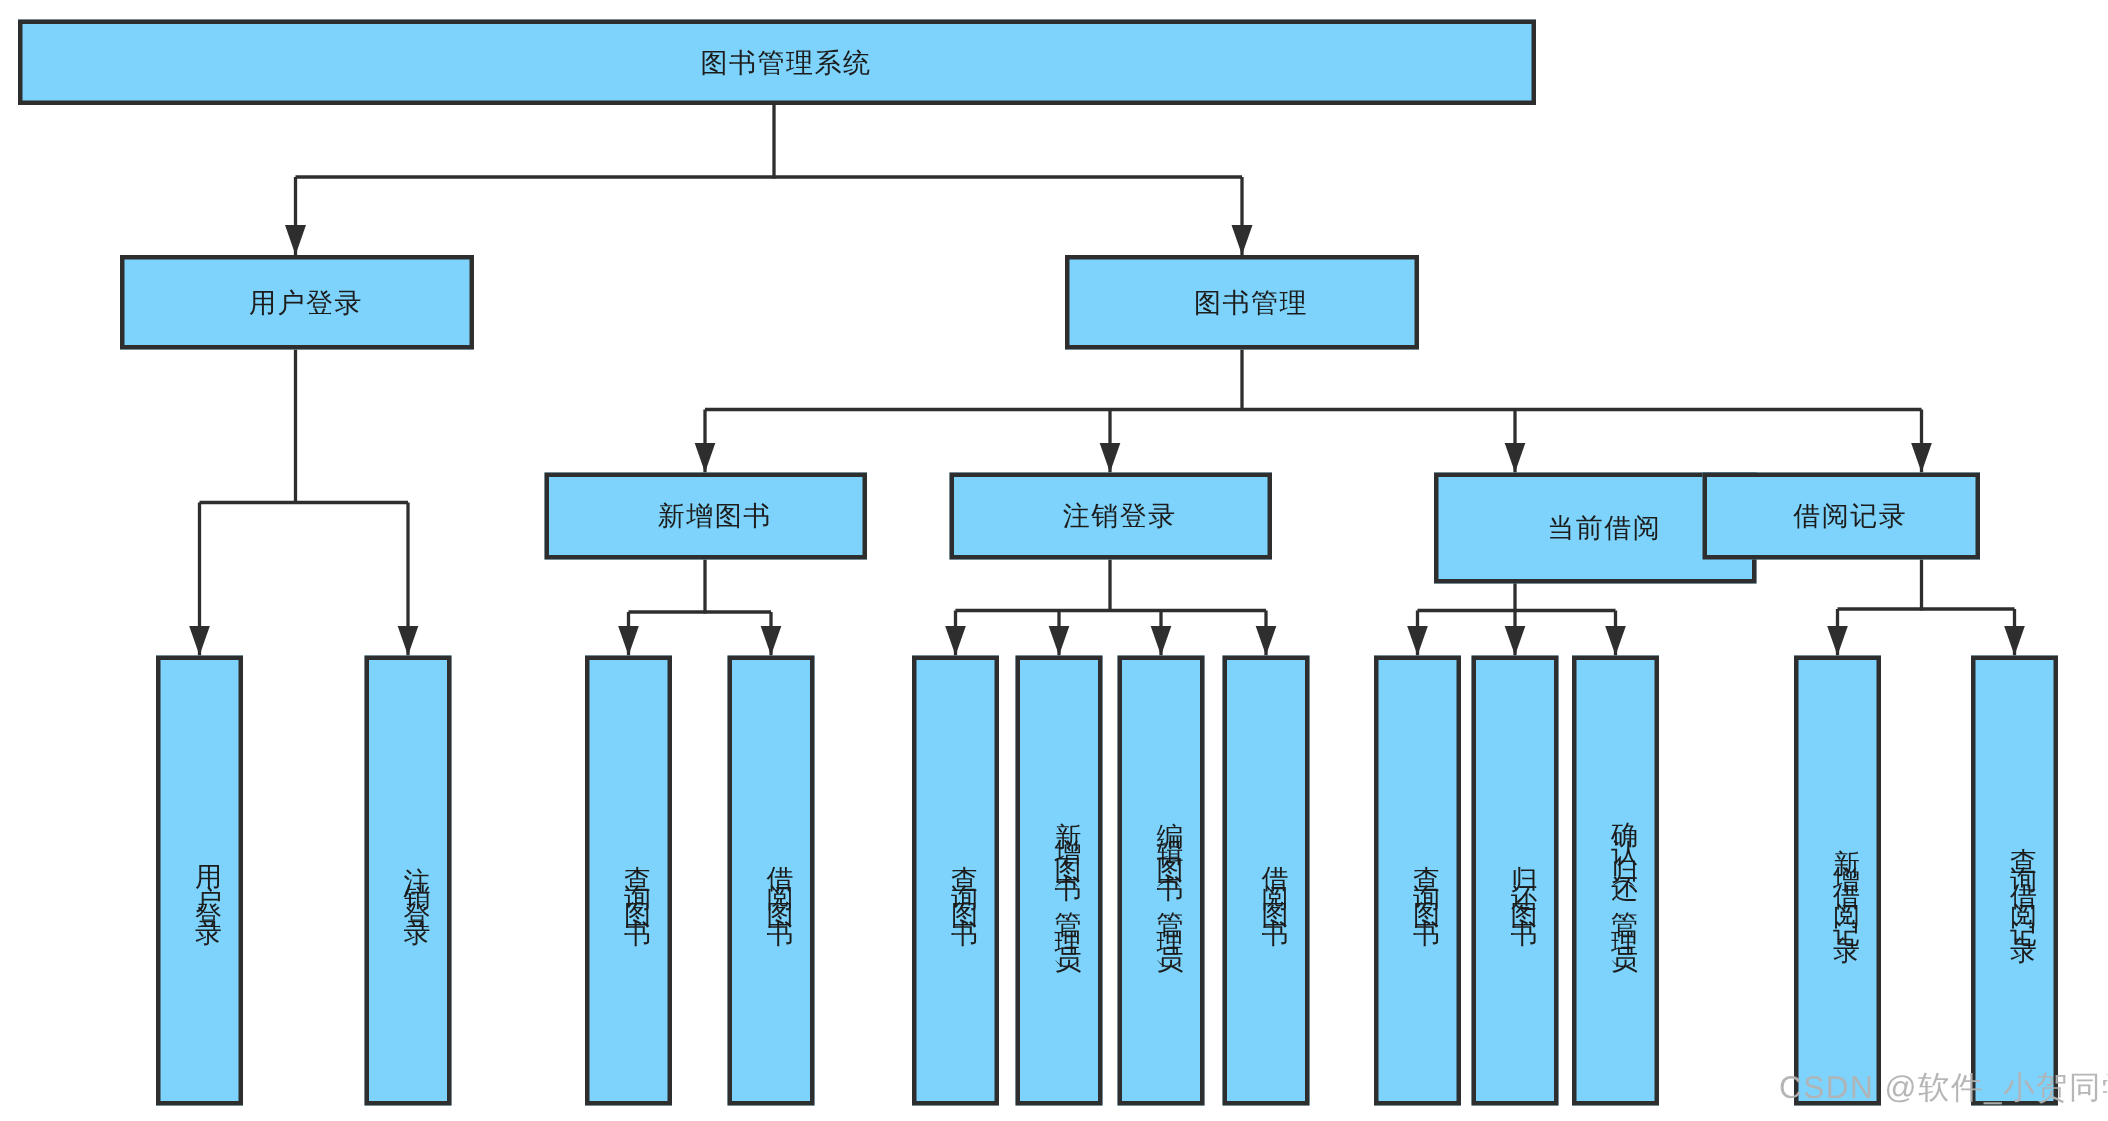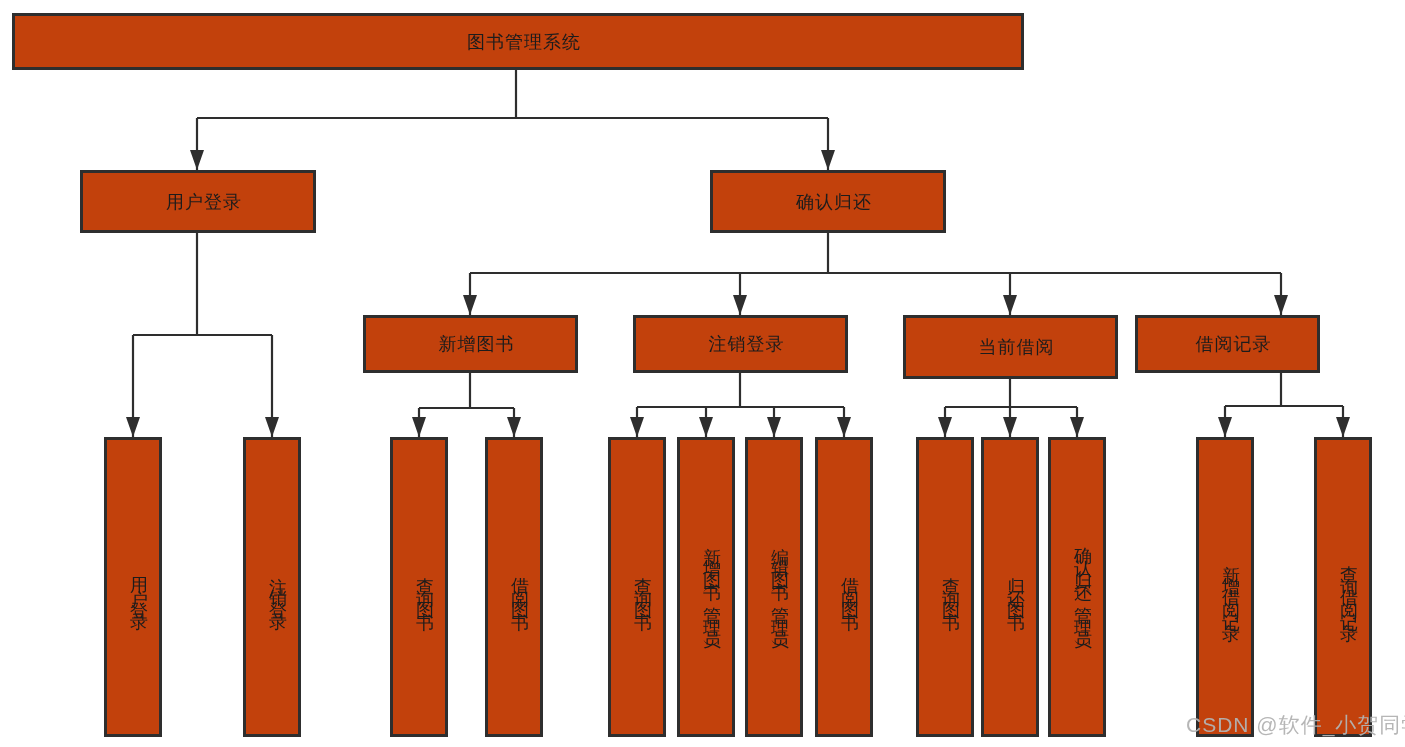--- a/index.html
+++ b/index.html
@@ -18,21 +18,21 @@
   }
   svg.wires {
     position: absolute;
     left: 0;
     top: 0;
     z-index: 1;
   }
   .node {
     position: absolute;
     box-sizing: border-box;
-    background: #c2410c;
+    background: #7dd3fc;
     border: 3px solid #2e2e2e;
     display: flex;
     align-items: center;
     justify-content: center;
     z-index: 2;
     font-size: 18px;
     letter-spacing: 1px;
     text-align: center;
     white-space: nowrap;
     padding-left: 12px;
@@ -125,30 +125,30 @@
   </svg>
 
   <div class="node" style="left:12px;top:13px;width:1012px;height:57px">
     <span>图书管理系统</span>
   </div>
 
   <div class="node" style="left:80px;top:170px;width:236px;height:63px">
     <span>用户登录</span>
   </div>
   <div class="node" style="left:710px;top:170px;width:236px;height:63px">
-    <span>确认归还</span>
+    <span>图书管理</span>
   </div>
 
   <div class="node" style="left:363px;top:315px;width:215px;height:58px">
     <span>新增图书</span>
   </div>
   <div class="node" style="left:633px;top:315px;width:215px;height:58px">
     <span>注销登录</span>
   </div>
-  <div class="node" style="left:903px;top:315px;width:215px;height:64px">
+  <div class="node" style="left:956px;top:315px;width:215px;height:74px">
     <span>当前借阅</span>
   </div>
   <div class="node" style="left:1135px;top:315px;width:185px;height:58px">
     <span>借阅记录</span>
   </div>
 
   <div class="node leaf" style="left:104px">
     <span class="vtext">用户登录</span>
   </div>
   <div class="node leaf" style="left:243px">

